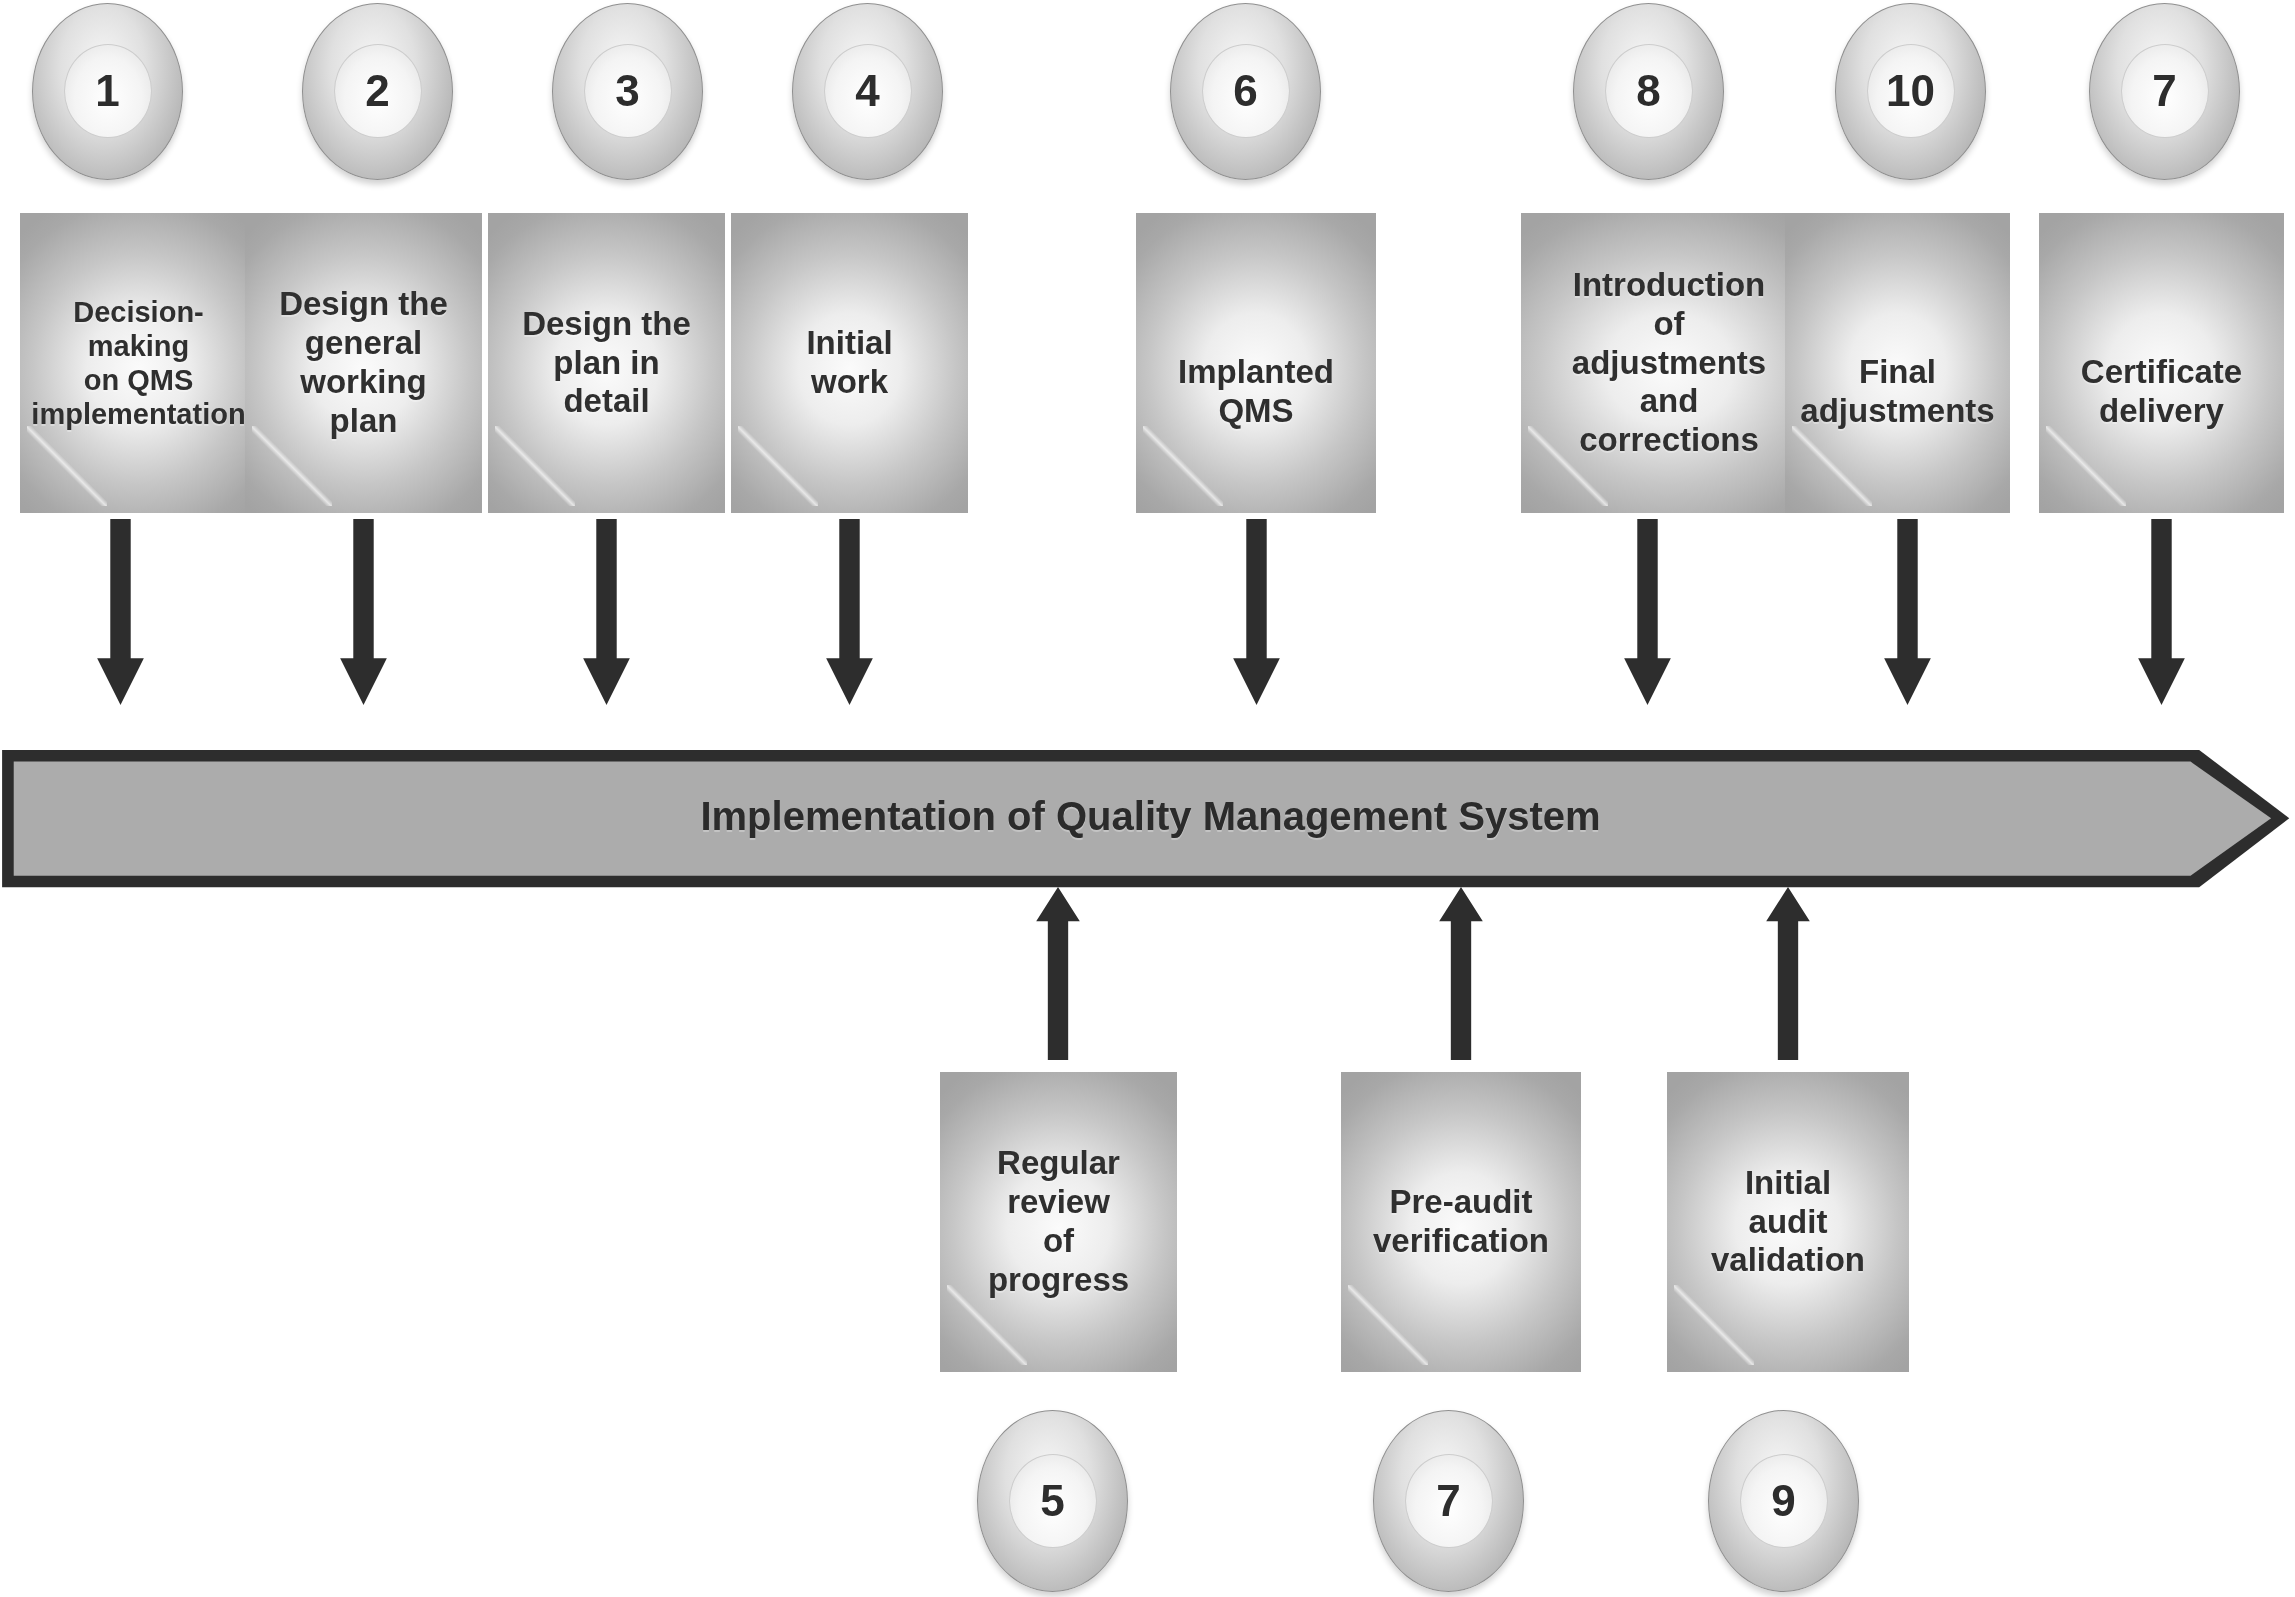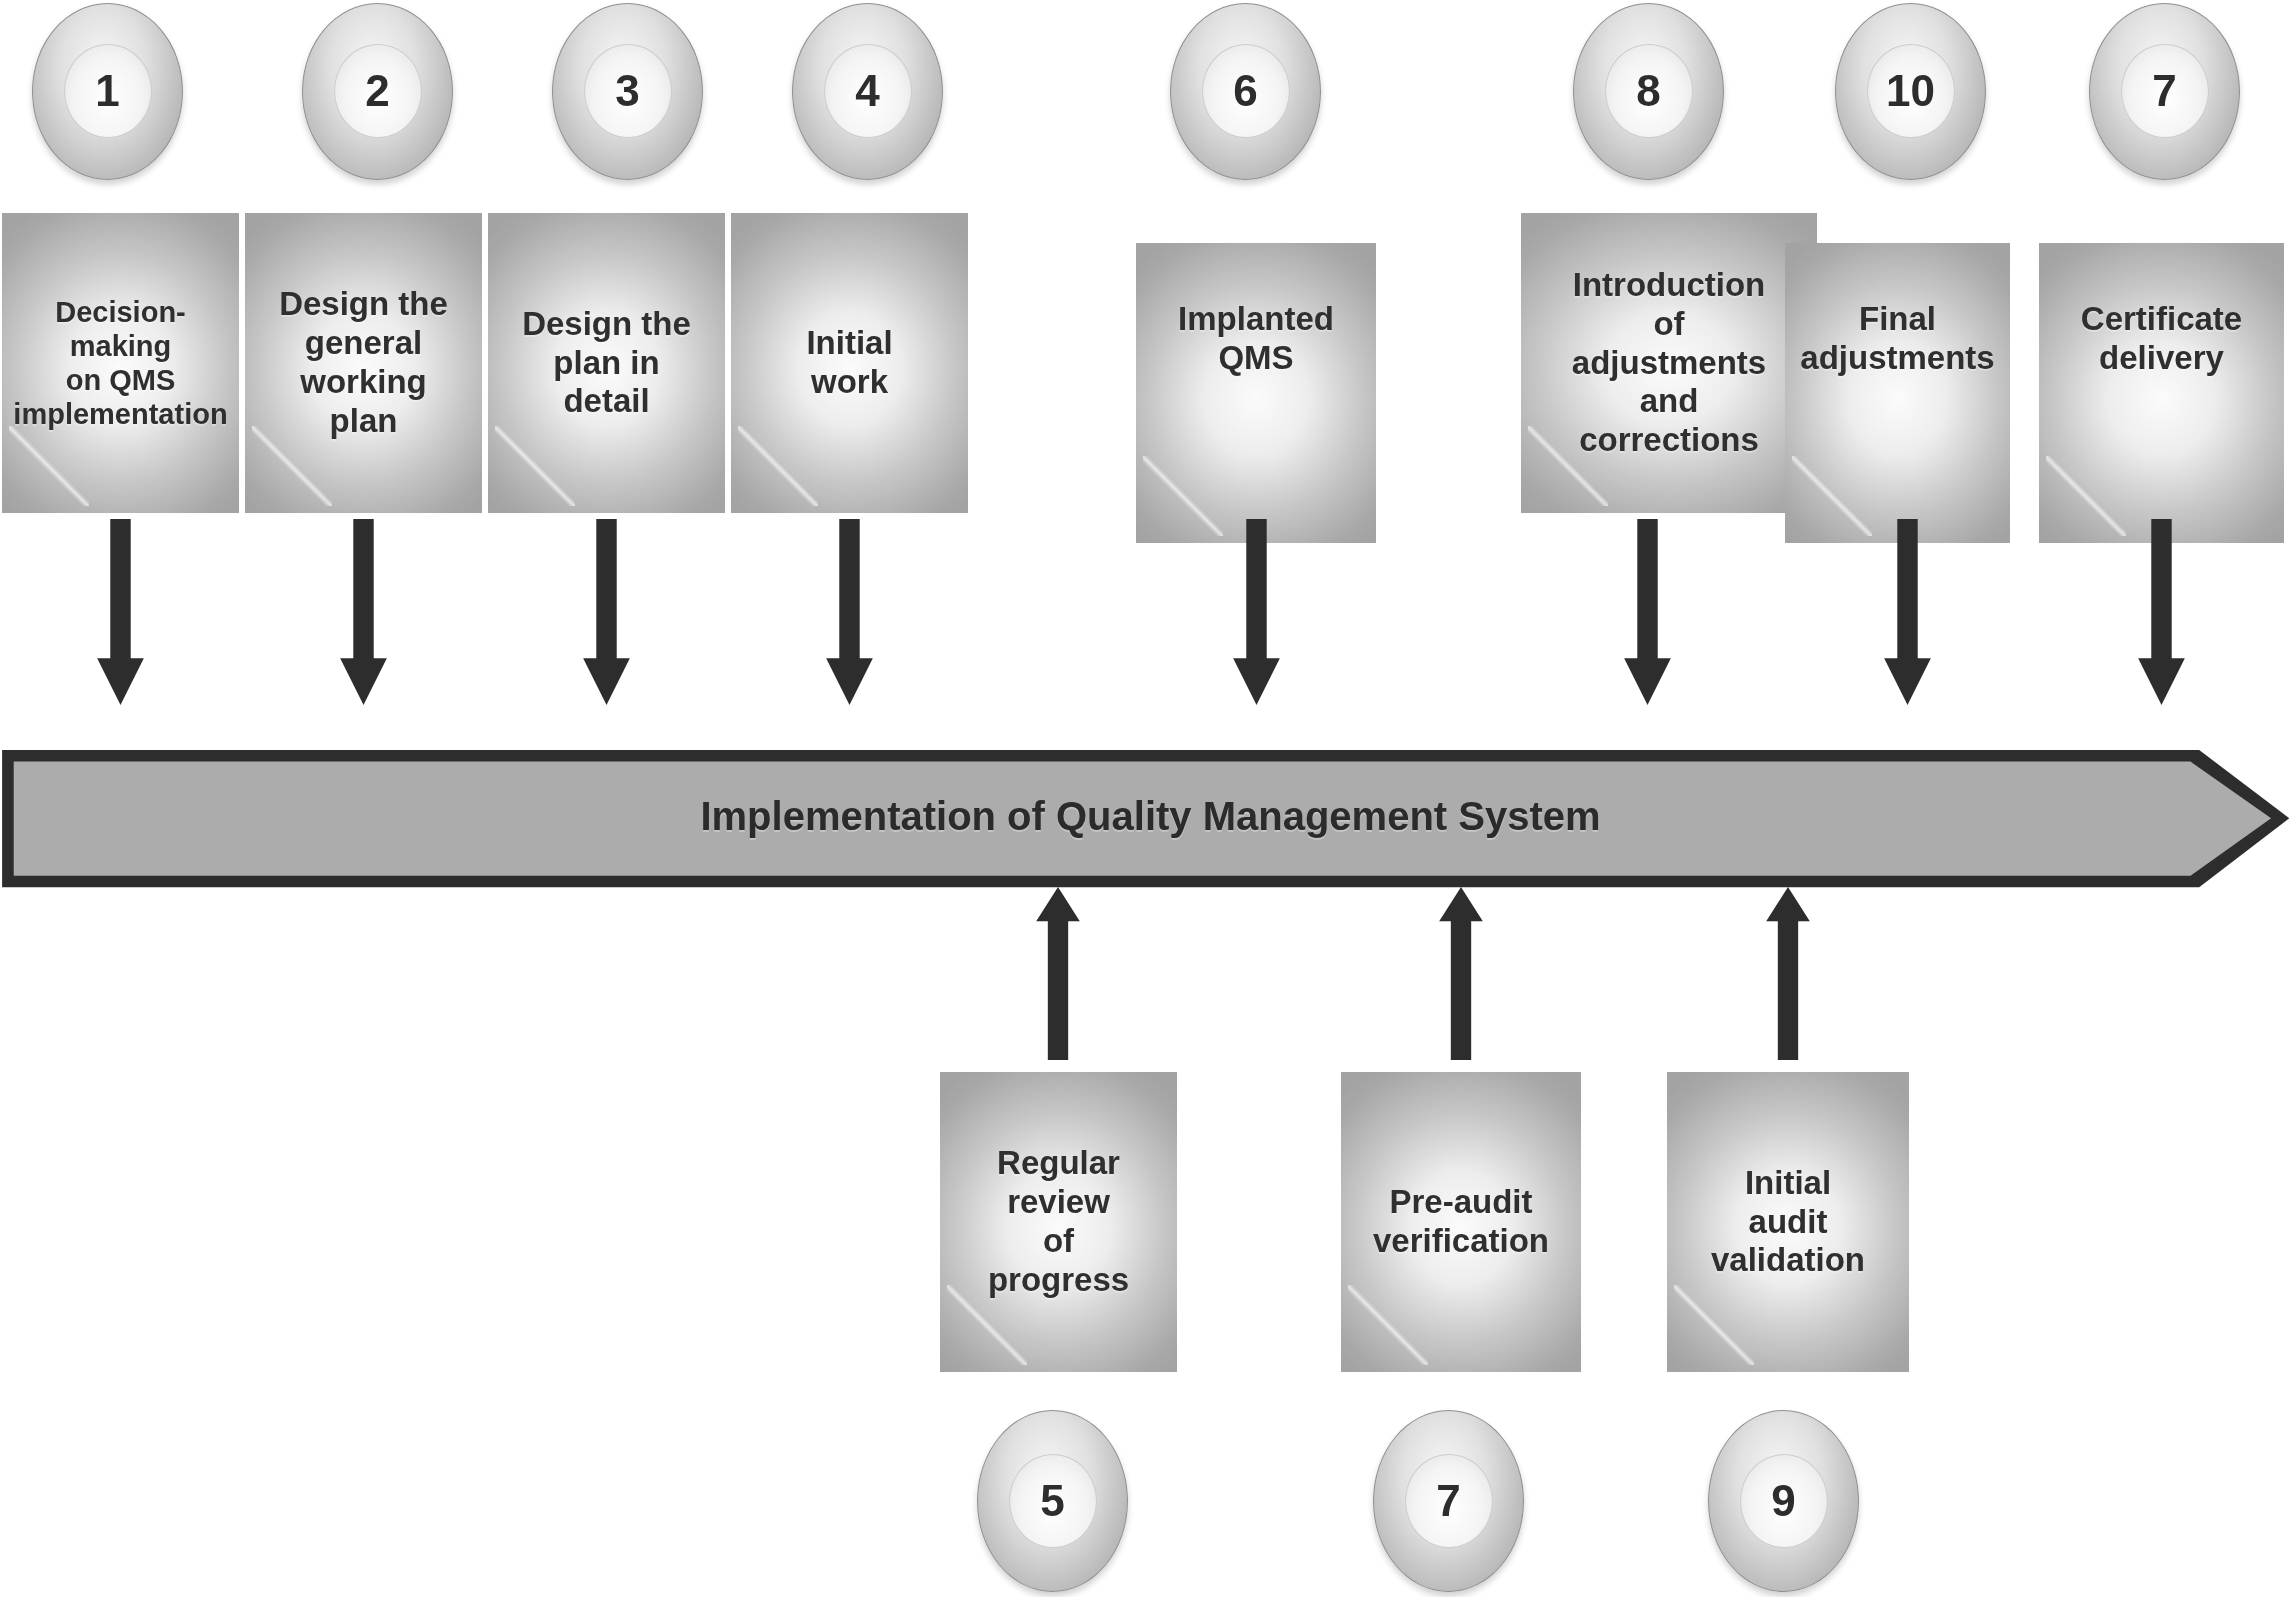--- a/index.html
+++ b/index.html
@@ -46,21 +46,21 @@
     align-items:center;
     justify-content:center;
     box-sizing:border-box;
   }
   .box::after{
     content:"";
     position:absolute;left:7.3px;bottom:7.3px;width:80px;height:80px;
     background:linear-gradient(45deg, transparent 46%, rgba(255,255,255,0.65) 49.5%, transparent 53%);
     pointer-events:none;
   }
-  .box.top-text{align-items:flex-start;padding-top:57px;margin-top:30px;}
+  .box.top-text{align-items:center;padding-top:57px;}
   .box-label{
     white-space:pre-line;
     text-align:center;
     font-size:33px;
     line-height:1.18;
     font-weight:bold;
     color:#2f2f2f;
     text-shadow:0 1.5px 0 rgba(255,255,255,0.3);
   }
   .box-label.small-label{font-size:29px;}
@@ -117,21 +117,21 @@
     <div class="oval-inner">
       <span class="num">10</span>
     </div>
   </div>
   <div class="oval" style="left:2089px;top:2.9px;">
     <div class="oval-inner">
       <span class="num">7</span>
     </div>
   </div>
 
-  <div class="box" style="left:2px;top:213px;width:237px;">
+  <div class="box" style="left:20px;top:213px;width:237px;">
     <div class="box-label small-label">Decision-
 making
 on QMS
 implementation</div>
   </div>
   <div class="box" style="left:245px;top:213px;width:237px;">
     <div class="box-label">Design the
 general
 working
 plan</div>

